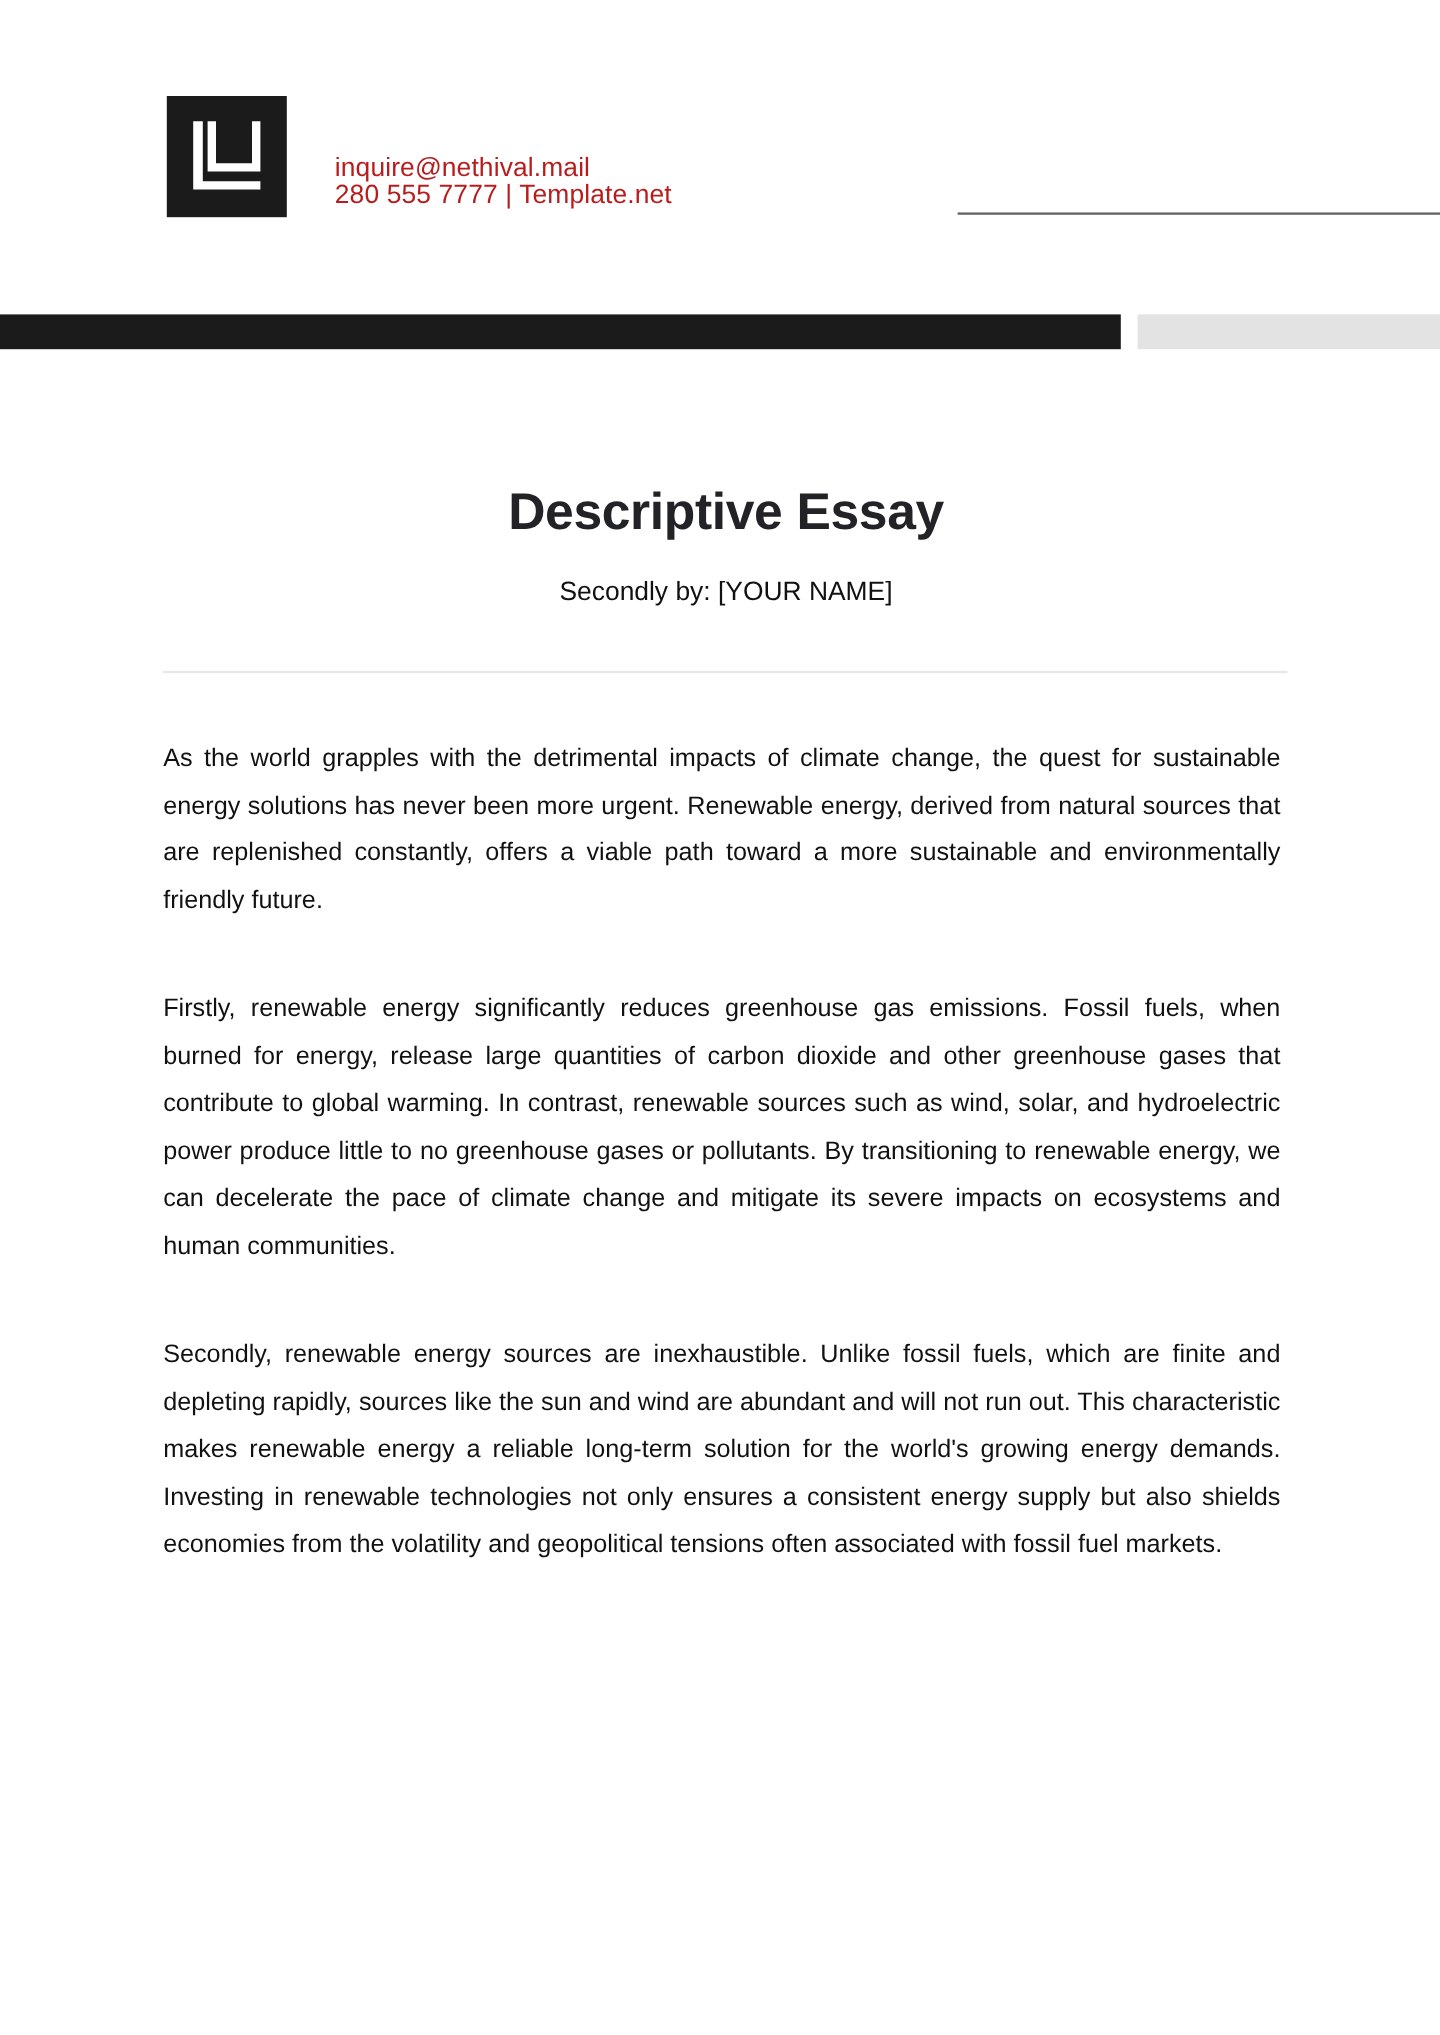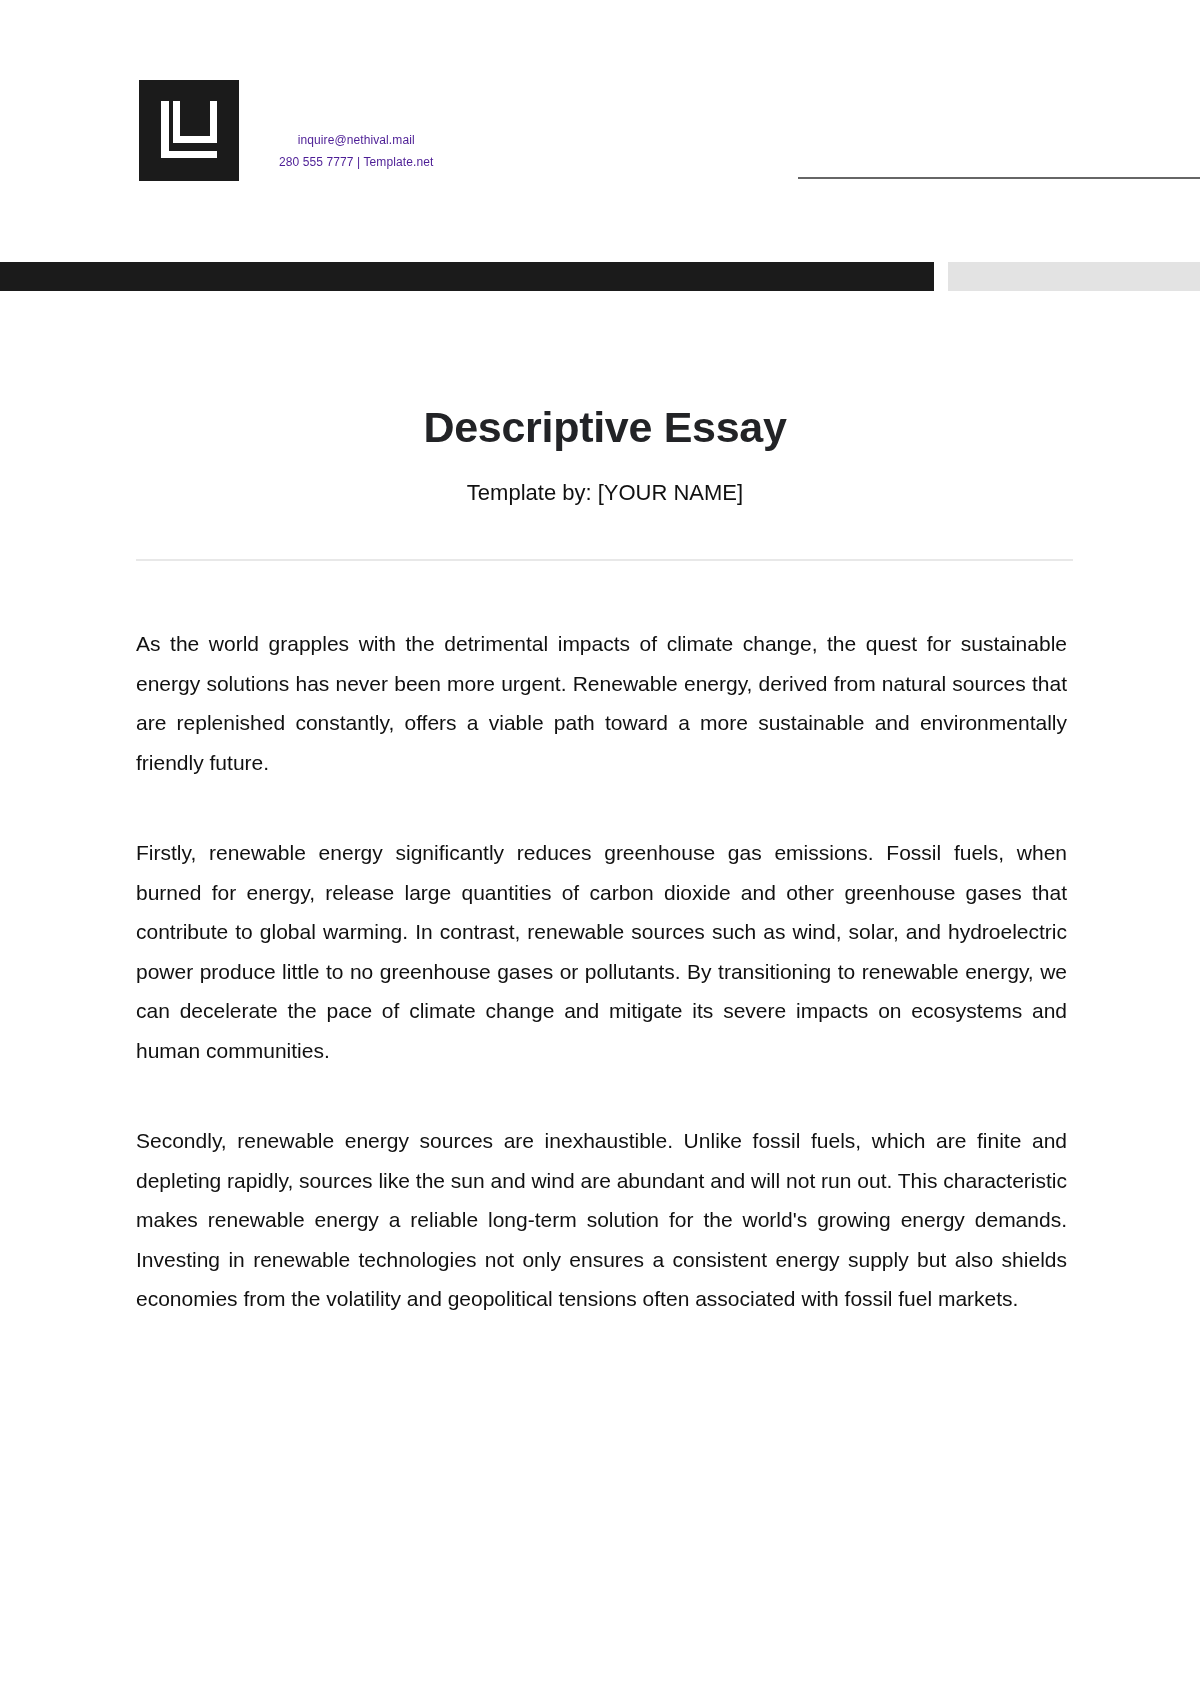--- a/index.html
+++ b/index.html
@@ -21,25 +21,24 @@
     top: 80px;
     width: 100px;
     height: 101px;
     background: #1b1b1b;
   }
   .logo svg { display: block; }
   .contact {
     position: absolute;
     left: 279px;
     top: 129px;
-    font-size: 12px;
+    font-size: 22px;
     line-height: 22px;
-    color: #4c1d95;
+    color: #b91c1c;
     letter-spacing: 0.1px;
-    text-align: center;
   }
   .contact div { white-space: nowrap; }
   .header-rule {
     position: absolute;
     left: 798px;
     top: 177px;
     width: 402px;
     height: 2px;
     background: #666666;
   }
@@ -91,21 +90,21 @@
     height: 2px;
     background: #e8e8e8;
   }
   .essay {
     position: absolute;
     left: 136px;
     top: 612px;
     width: 931px;
   }
   .essay p {
-    margin: 12px 0 51px 0;
+    margin: 0 0 51px 0;
     font-size: 21px;
     line-height: 39.5px;
     text-align: justify;
     color: #111111;
   }
 </style>
 </head>
 <body>
 
 <div class="logo">
@@ -122,21 +121,21 @@
   <div>280 555 7777 | Template.net</div>
 </div>
 
 <div class="header-rule"></div>
 <div class="band-dark"></div>
 <div class="band-light"></div>
 
 <h1 class="title">Descriptive Essay</h1>
 
 <div class="byline">
-  <span>Template by: </span><span class="name">[YOUR NAME]</span>
+  <span>Secondly by: </span><span class="name">[YOUR NAME]</span>
 </div>
 
 <div class="divider"></div>
 
 <div class="essay">
   <p>As the world grapples with the detrimental impacts of climate change, the quest for sustainable energy solutions has never been more urgent. Renewable energy, derived from natural sources that are replenished constantly, offers a viable path toward a more sustainable and environmentally friendly future.</p>
   <p>Firstly, renewable energy significantly reduces greenhouse gas emissions. Fossil fuels, when burned for energy, release large quantities of carbon dioxide and other greenhouse gases that contribute to global warming. In contrast, renewable sources such as wind, solar, and hydroelectric power produce little to no greenhouse gases or pollutants. By transitioning to renewable energy, we can decelerate the pace of climate change and mitigate its severe impacts on ecosystems and human communities.</p>
   <p>Secondly, renewable energy sources are inexhaustible. Unlike fossil fuels, which are finite and depleting rapidly, sources like the sun and wind are abundant and will not run out. This characteristic makes renewable energy a reliable long-term solution for the world's growing energy demands. Investing in renewable technologies not only ensures a consistent energy supply but also shields economies from the volatility and geopolitical tensions often associated with fossil fuel markets.</p>
 </div>
 

